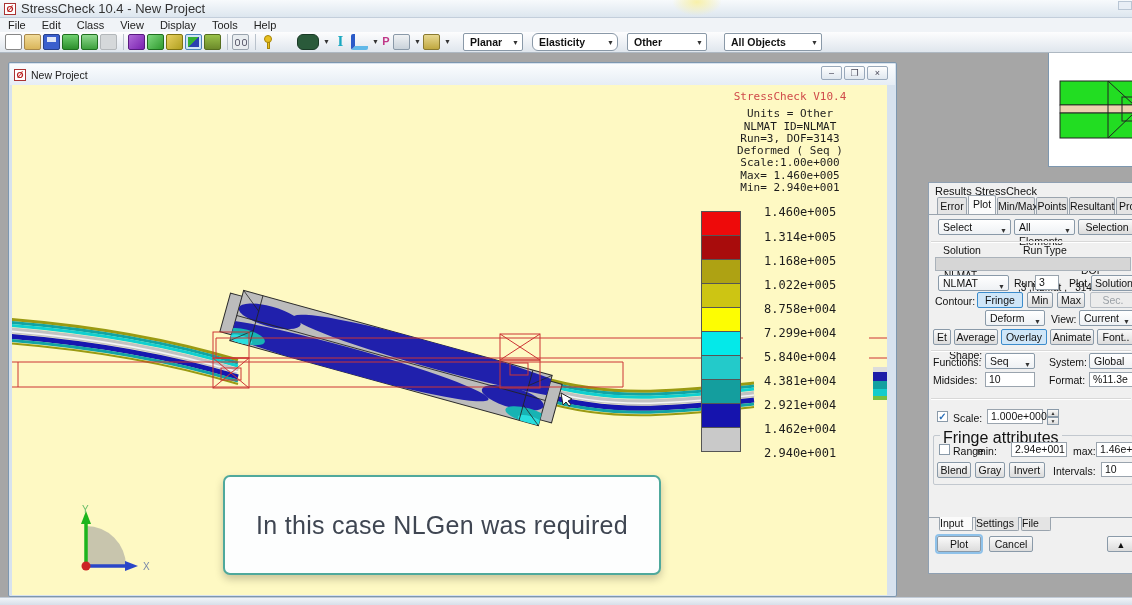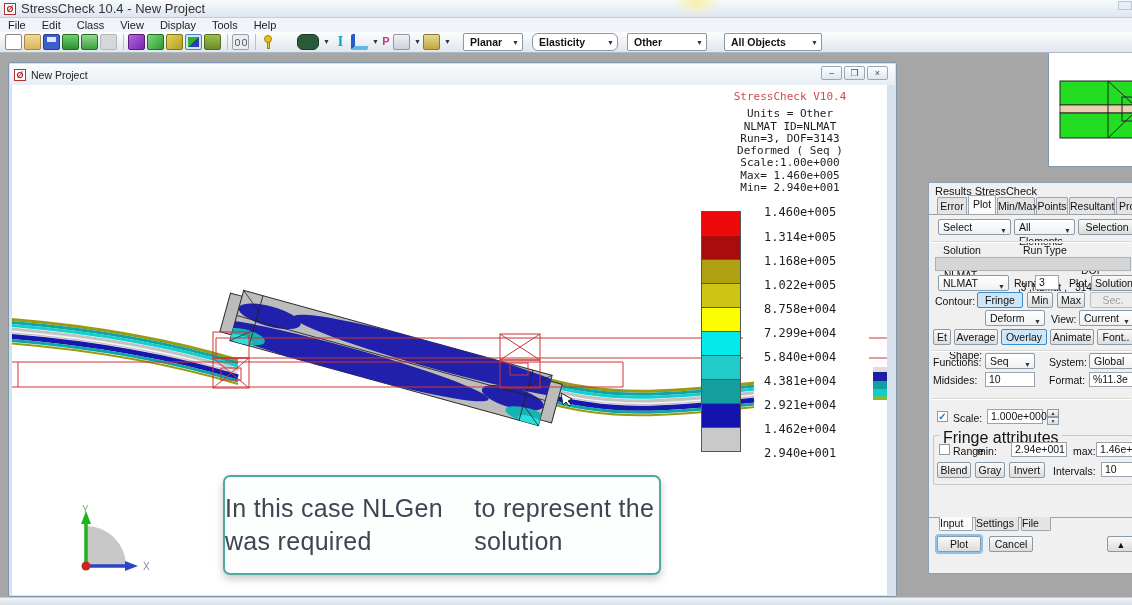--- a/index.html
+++ b/index.html
@@ -40,21 +40,21 @@
   
   .docwin { left:8px; top:62px; width:889px; height:535px; background:#d7e2ee;
     border:1px solid #7d97af; border-radius:2px; z-index:2; }
   .docwin-tb { position:absolute; left:1px; top:1px; right:1px; height:21px;
     background:linear-gradient(#fbfdfe,#e6edf5); display:flex; align-items:center; padding-left:4px;}
   .docwin-tb .t { font-size:10.5px; color:#222; }
   .wbtns { position:absolute; right:8px; top:3px; display:flex; }
   .wbtn { width:21px; height:14px; background:linear-gradient(#fefefe,#dfe7ef); border:1px solid #98a8ba;
     border-radius:2px; margin-left:2px; font-size:9px; line-height:12px; text-align:center; color:#445; }
 
-  .viewport { position:absolute; left:3px; top:22px; width:875px; height:510px; background:#ffffff; overflow:hidden;padding-left:24px;}
+  .viewport { position:absolute; left:3px; top:22px; width:875px; height:510px; background:#fef9c3; overflow:hidden;padding-left:24px;}
 
   
   .vp-header { position:absolute; left:690px; top:6px; width:176px; text-align:center;
     font-family:"DejaVu Sans Mono", monospace; font-size:11px; line-height:12.3px; color:#1c1c1c; }
   .vp-header .red { color:#cf4a4a; margin-bottom:5px; }
 
   
   .legend-box { position:absolute; left:689px; width:40px; height:25px; border:1px solid #555; }
   .legend-lbl { position:absolute; left:752px; width:110px; font-family:"DejaVu Sans Mono", monospace;
     font-size:12px; color:#1c1c1c; }
@@ -316,21 +316,20 @@
       <div class="legend-lbl" style="top:241px;">7.299e+004</div>
       <div class="legend-lbl" style="top:265px;">5.840e+004</div>
       <div class="legend-lbl" style="top:289px;">4.381e+004</div>
       <div class="legend-lbl" style="top:313px;">2.921e+004</div>
       <div class="legend-lbl" style="top:337px;">1.462e+004</div>
       <div class="legend-lbl" style="top:361px;">2.940e+001</div>
     </div>
 
     <div class="caption">
       <div>In this case NLGen was required</div>
-      <div>to represent the solution</div>
     </div>
 
     <svg width="120" height="92" style="position:absolute;left:26px;top:416px;">
       <path d="M48,65 L48,25 A40,40 0 0 1 88,65 Z" fill="#9a9a9a" opacity="0.55"></path>
       <line x1="48" y1="65" x2="48" y2="22" stroke="#1db51d" stroke-width="3.5"></line>
       <polygon points="43,23 53,23 48,10" fill="#1db51d"></polygon>
       <line x1="48" y1="65" x2="88" y2="65" stroke="#2a46c8" stroke-width="3.5"></line>
       <polygon points="87,60 87,70 100,65" fill="#2a46c8"></polygon>
       <circle cx="48" cy="65" r="4.5" fill="#cc2424"></circle>
       <text x="44" y="12" font-size="10" fill="#6abf6a">Y</text>

